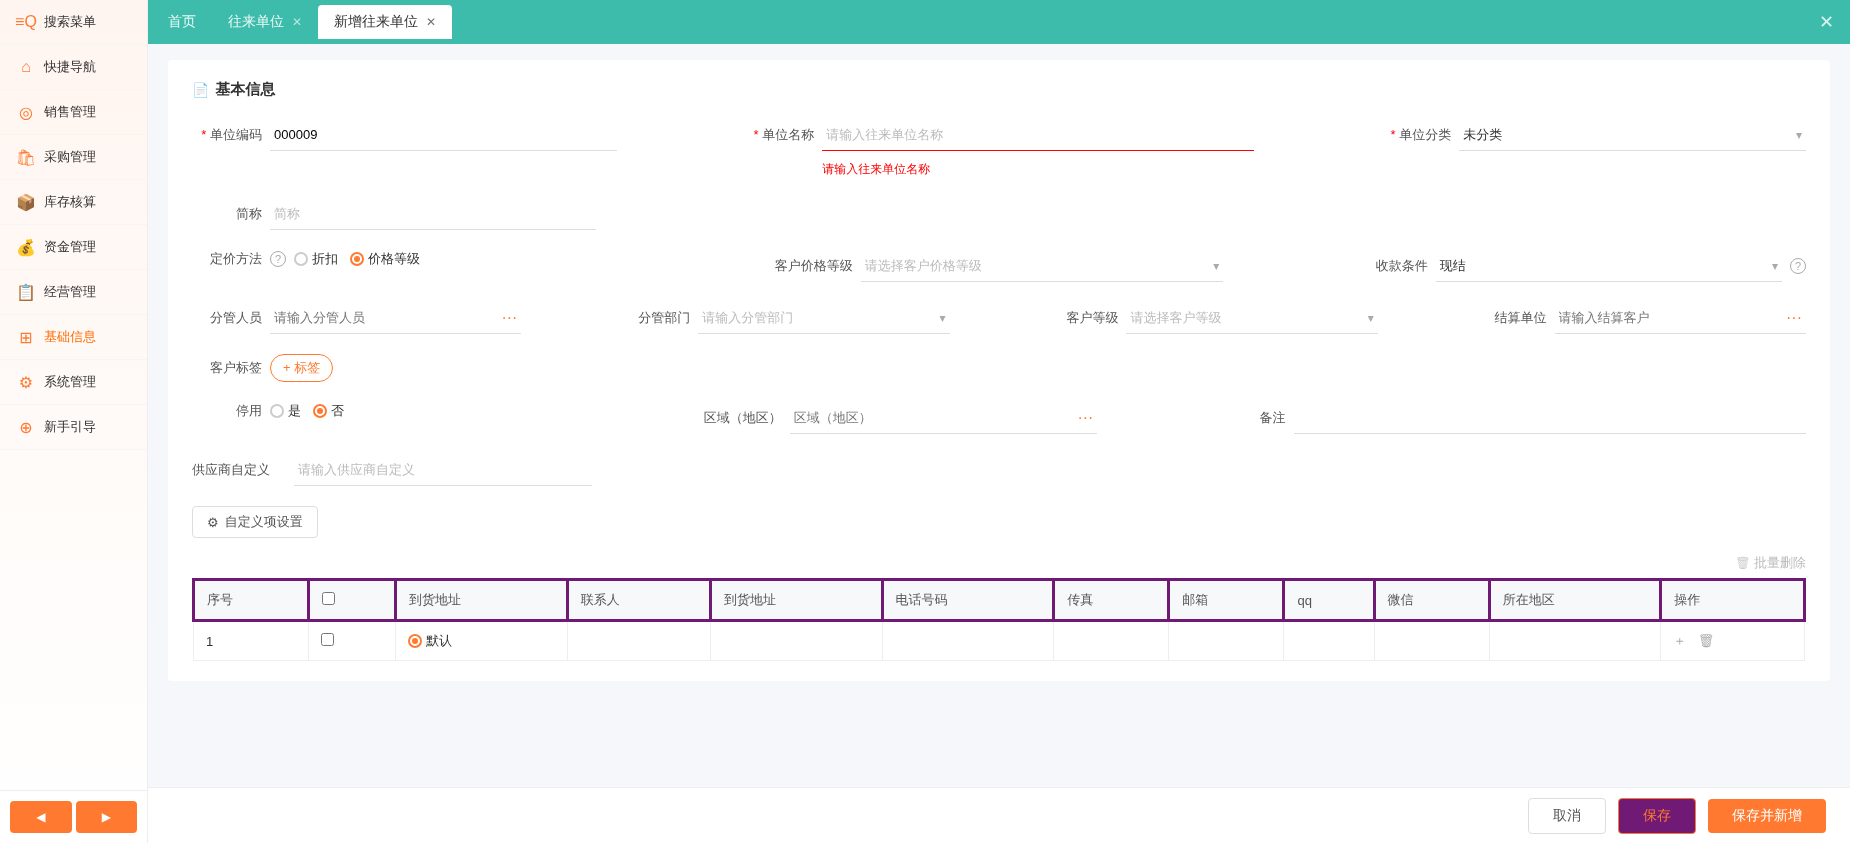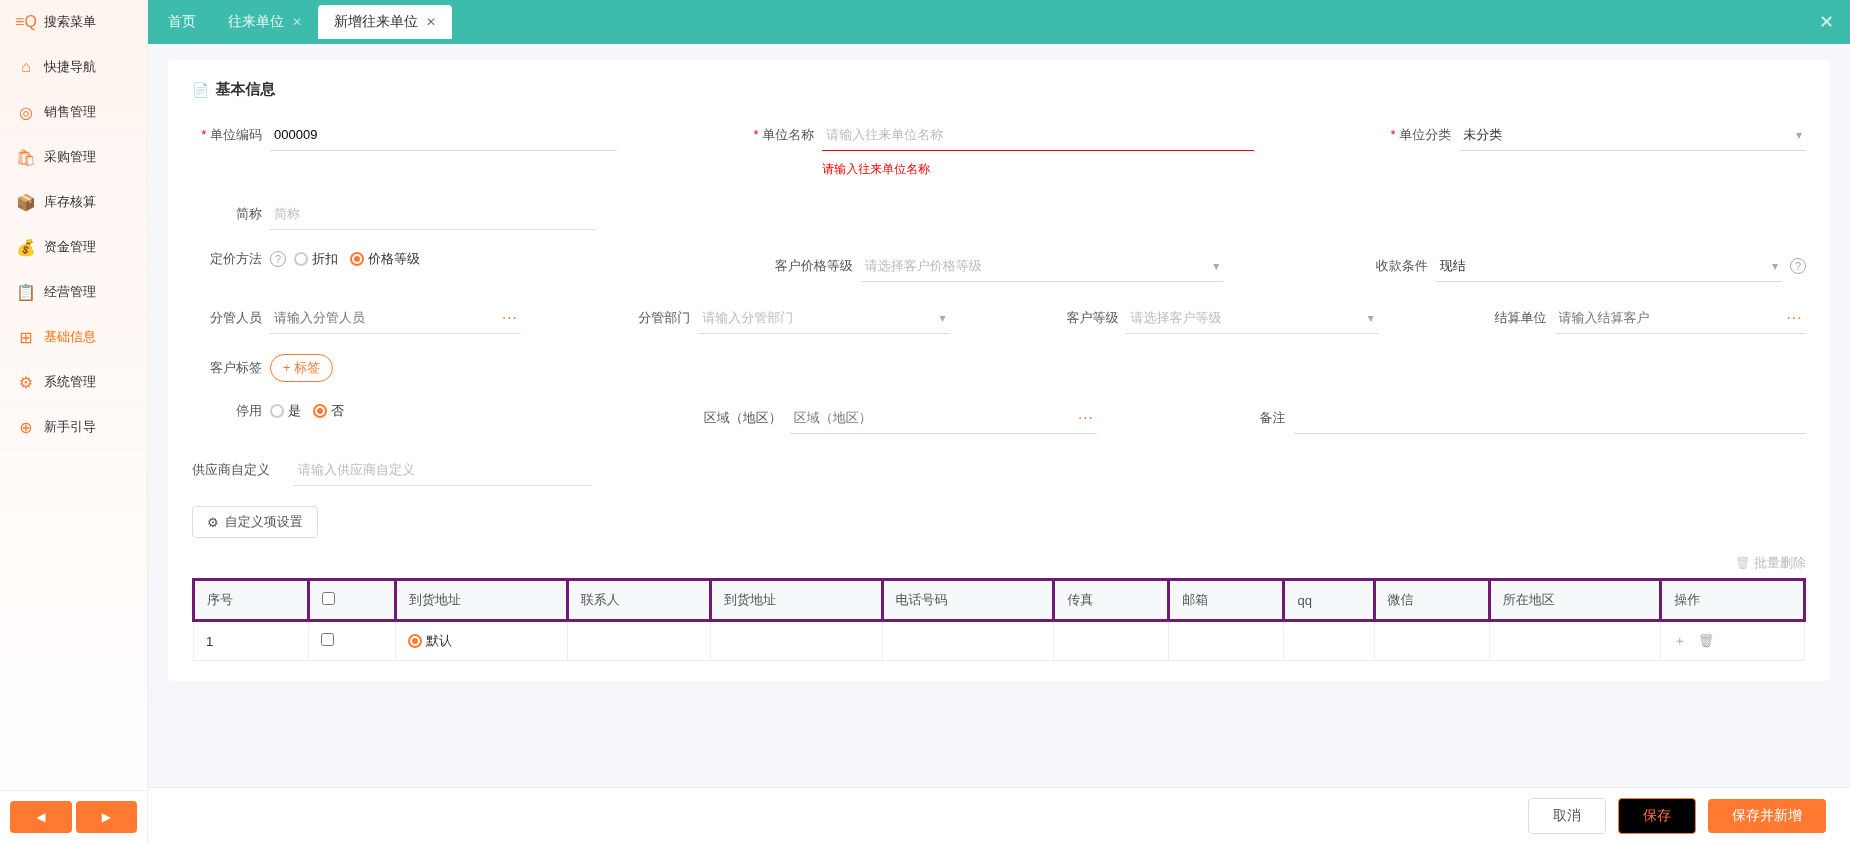--- a/index.html
+++ b/index.html
@@ -369,21 +369,21 @@
       border-radius: 4px;
       background: #fff;
       font-size: 14px;
       color: #555;
       cursor: pointer;
     }
     .btn-save {
       padding: 8px 24px;
       border: 1px solid #ff7a30;
       border-radius: 4px;
-      background: #000000;
+      background: #701a75;
       font-size: 14px;
       color: #ff7a30;
       cursor: pointer;
     }
     .btn-save-add {
       padding: 8px 24px;
       border: none;
       border-radius: 4px;
       background: #ff7a30;
       font-size: 14px;

